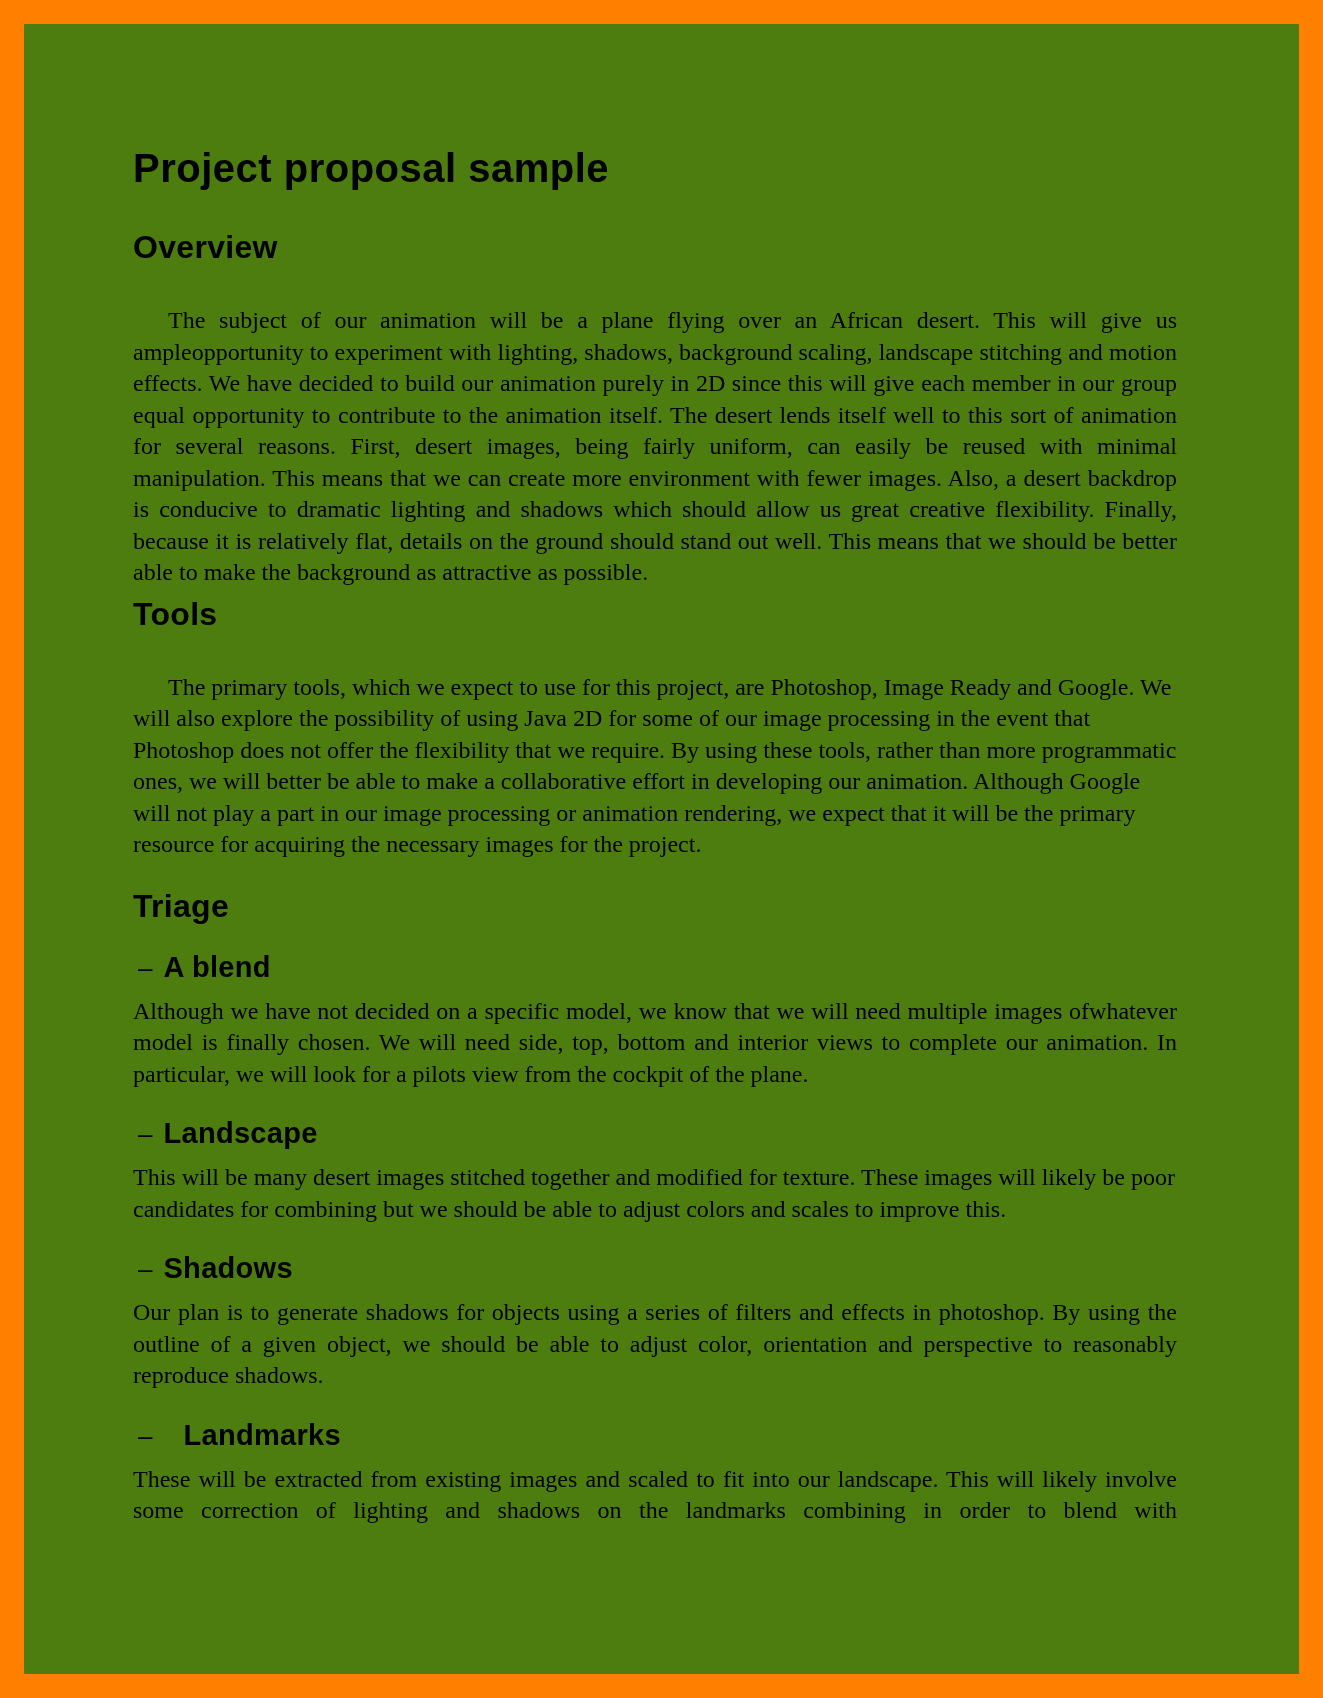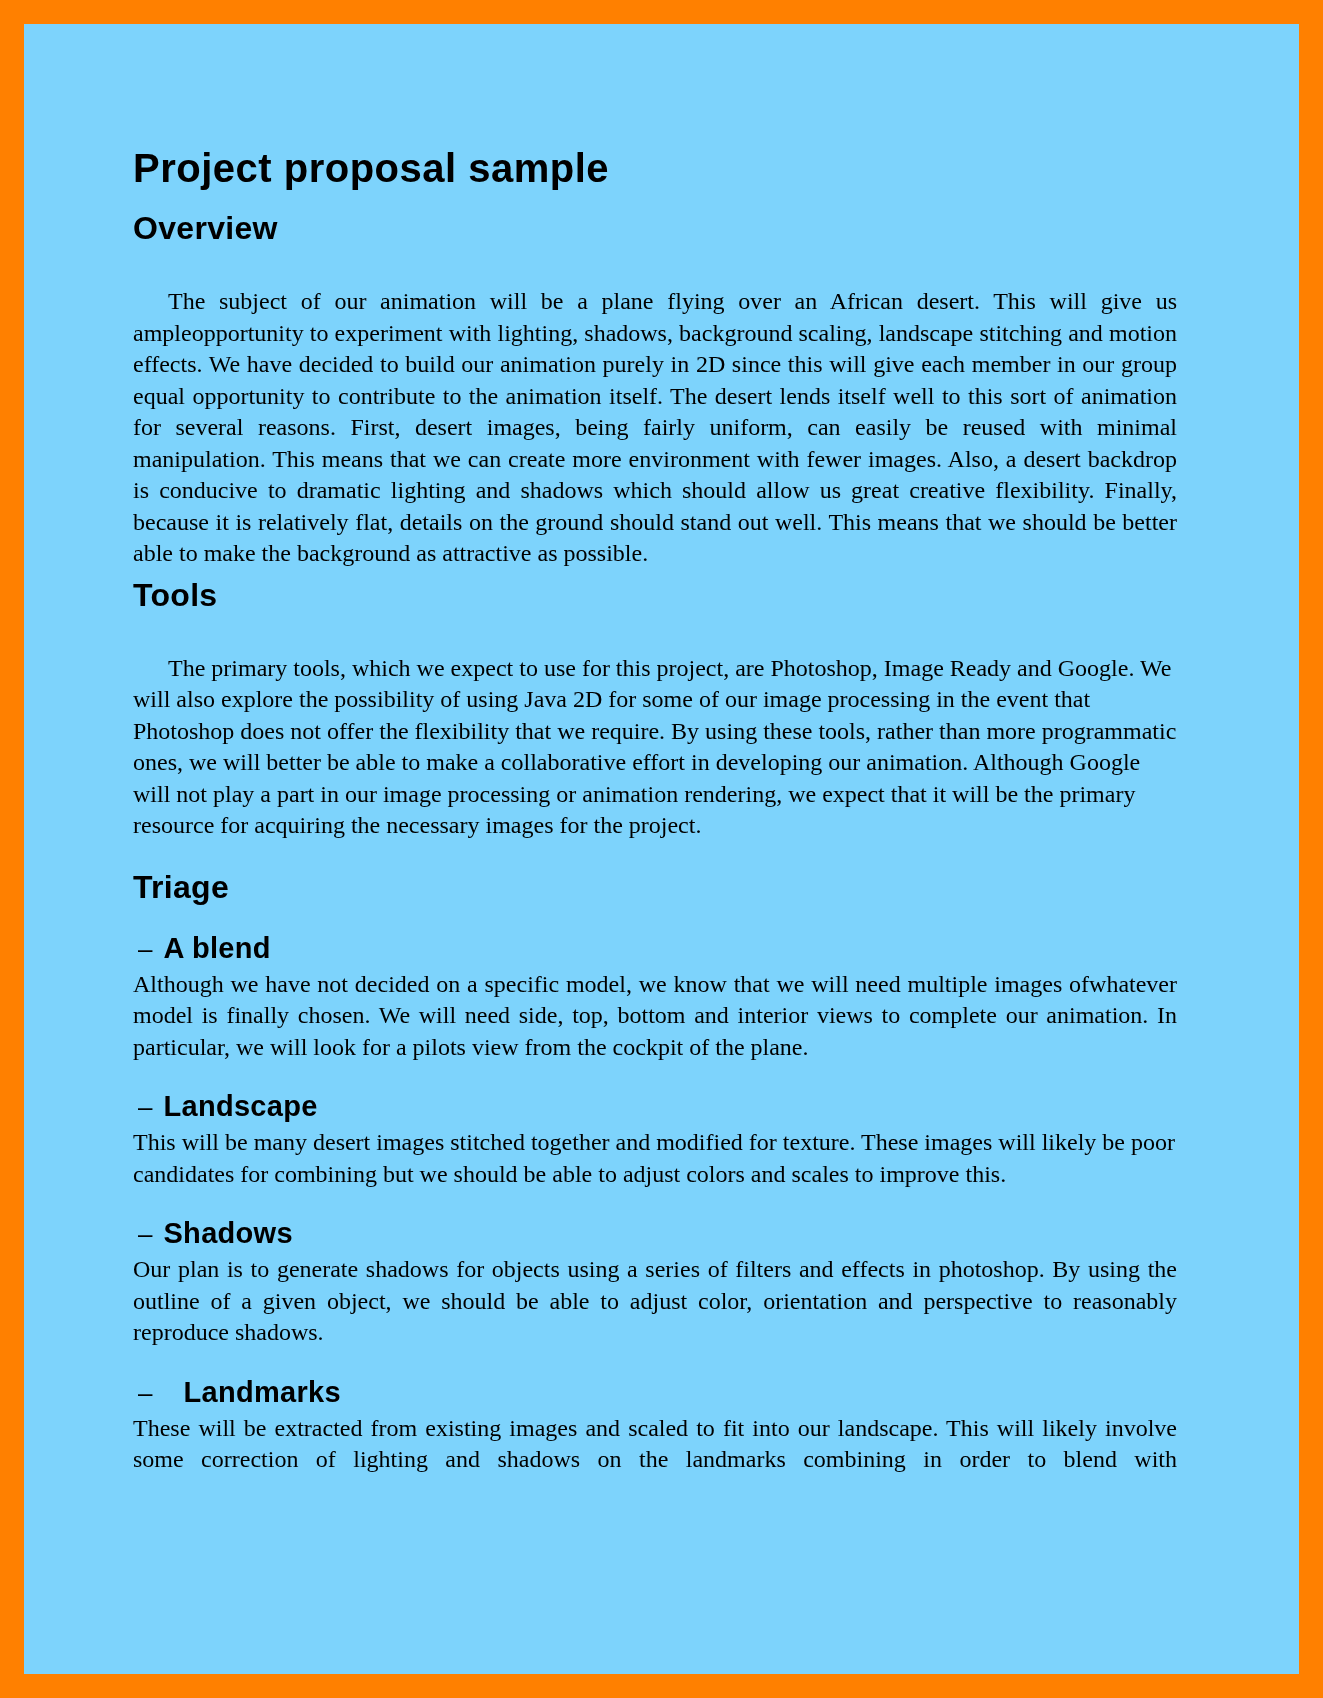--- a/index.html
+++ b/index.html
@@ -10,21 +10,21 @@
   .frame {
     width: 1323px;
     height: 1698px;
     background: #FF8000;
     box-sizing: border-box;
     padding: 24px;
   }
   .page {
     width: 100%;
     height: 100%;
-    background: #7dd3fc;
+    background: #4d7c0f;
     box-sizing: border-box;
     padding: 121px 122px 0 109px;
     overflow: hidden;
     color: #000000;
   }
   h1.doc-title {
     margin: 0;
     font-family: "Liberation Sans", sans-serif;
     font-weight: 700;
     font-size: 40px;
@@ -34,21 +34,21 @@
   }
   h2.section-heading {
     font-family: "Liberation Sans", sans-serif;
     font-weight: 700;
     font-size: 32px;
     line-height: 1.1;
     letter-spacing: 0.3px;
     color: #000000;
     margin: 0;
   }
-  h2.overview-heading { margin-top: 20px; }
+  h2.overview-heading { margin-top: 39px; }
   h2.tools-heading    { margin-top: 8px; }
   h2.triage-heading   { margin-top: 28px; }
   p.body-text {
     font-family: "Liberation Serif", serif;
     font-size: 24px;
     line-height: 31.5px;
     margin: 40px 0 0 0;
     color: #000000;
   }
   p.justified { text-align: justify; }
@@ -74,21 +74,21 @@
     margin-left: 5px;
     margin-right: 11px;
   }
   .triage-item.wide-gap .item-dash { margin-right: 31px; }
   .item-label {
     font-weight: 700;
     font-size: 29px;
     line-height: 1.1;
     letter-spacing: 0.3px;
   }
-  .triage-item p.body-text { margin-top: 4px; }
+  .triage-item p.body-text { margin-top: 12px; }
 </style>
 </head>
 <body>
 
 <div class="frame">
   <div class="page">
 
     <h1 class="doc-title">Project proposal sample</h1>
 
     <h2 class="section-heading overview-heading">Overview</h2>

